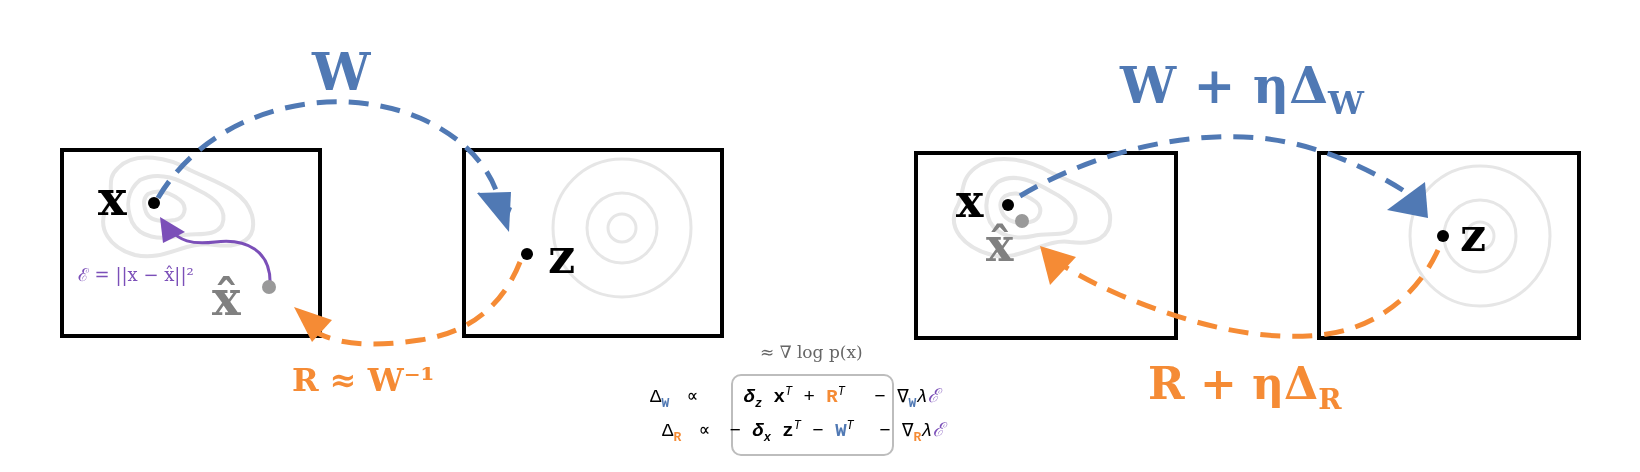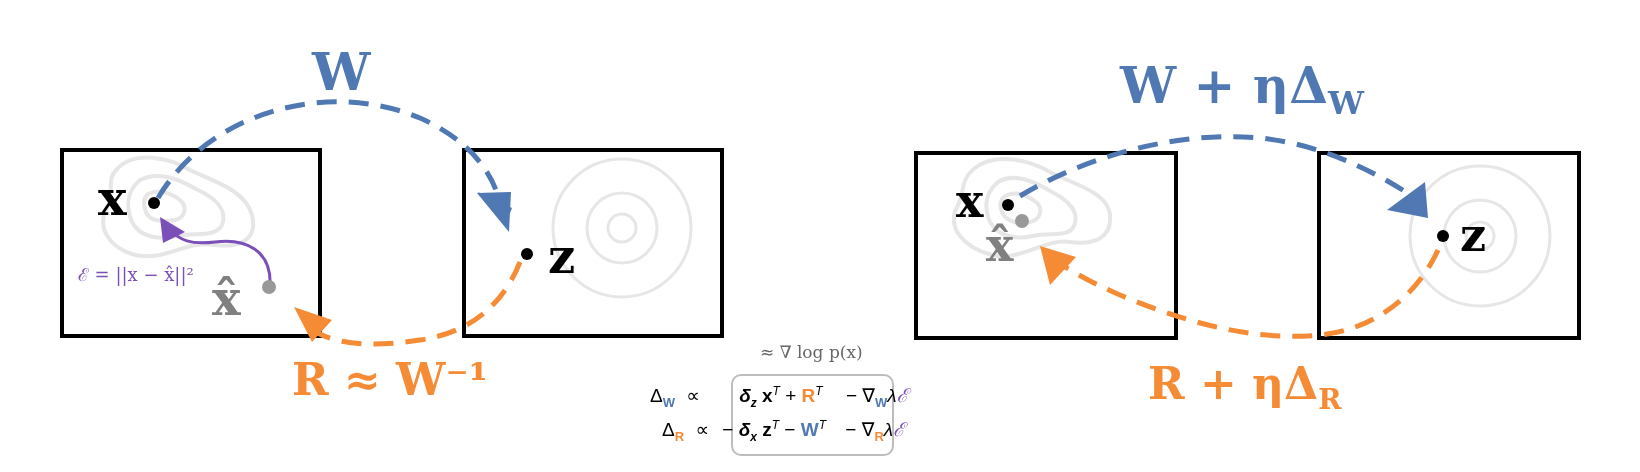--- a/index.html
+++ b/index.html
@@ -1,20 +1,20 @@
 <!DOCTYPE html>
 <html><head>
 <meta charset="utf-8">
 <style>
   html, body { margin: 0; padding: 0; background: #ffffff; }
   body { width: 1640px; height: 472px; position: relative; overflow: hidden; font-family: "DejaVu Serif", serif; }
   svg { position: absolute; left: 0; top: 0; }
   .bold { font-weight: bold; }
   .eq-box { position: absolute; left: 731px; top: 374px; width: 163px; height: 82px; border: 2px solid #bdbdbd; border-radius: 10px; box-sizing: border-box; }
-  .eq-row { position: absolute; font-family: Liberation Sans, sans-serif; font-size: 19px; white-space: nowrap; color: #000; }
+  .eq-row { position: absolute; font-family: Liberation Mono, monospace; font-size: 19px; white-space: nowrap; color: #000; }
   .blue { color: #5079b4; }
   .orange { color: #f58b35; }
   .purple { color: #7b4fb8; }
   .gray { color: #808080; }
   .label-big { position: absolute; font-family: "DejaVu Serif", serif; font-weight: bold; white-space: nowrap; }
 </style>
 </head>
 <body>
 
 <svg width="1640" height="472" viewBox="0 0 1640 472">
@@ -76,21 +76,21 @@
   <circle cx="1008" cy="205" r="6" fill="#000"></circle>
   <circle cx="1022" cy="221" r="7" fill="#999"></circle>
   <circle cx="1443" cy="236" r="6" fill="#000"></circle>
 </svg>
 
 <div class="label-big blue" style="left:312px; top:42px; font-size:52px; line-height:60px;">W</div>
 <div class="label-big" style="left:98px; top:172px; font-size:48px; line-height:52px;">x</div>
 <div class="label-big gray" style="left:212px; top:272px; font-size:48px; line-height:52px;">x̂</div>
 <div class="label-big" style="left:548px; top:230px; font-size:48px; line-height:52px;">z</div>
 <div style="position:absolute; left:78px; top:262px; font-size:18px; color:#7b4fb8; font-family:'DejaVu Serif',serif; white-space:nowrap;">ℰ = ||x − x̂||²</div>
-<div class="label-big orange" style="left:292px; top:354px; font-size:44px; line-height:52px;">R ≈ W⁻¹</div>
+<div class="label-big orange" style="left:292px; top:354px; font-size:32px; line-height:52px;">R ≈ W⁻¹</div>
 
 <div style="position:absolute; left:1120px; top:56px; font-size:50px; line-height:60px; white-space:nowrap; font-family:'DejaVu Serif',serif;">
   <span class="blue bold">W + ηΔ</span><sub class="blue bold" style="font-size:32px;">W</sub>
 </div>
 <div class="label-big" style="left:956px; top:176px; font-size:46px; line-height:50px;">x</div>
 <div class="label-big gray" style="left:986px; top:220px; font-size:46px; line-height:50px;">x̂</div>
 <div class="label-big" style="left:1460px; top:210px; font-size:46px; line-height:50px;">z</div>
 <div style="position:absolute; left:1148px; top:360px; font-size:44px; line-height:48px; white-space:nowrap; font-family:'DejaVu Serif',serif;">
   <span class="orange bold">R + ηΔ</span><sub class="orange bold" style="font-size:28px;">R</sub>
 </div>

